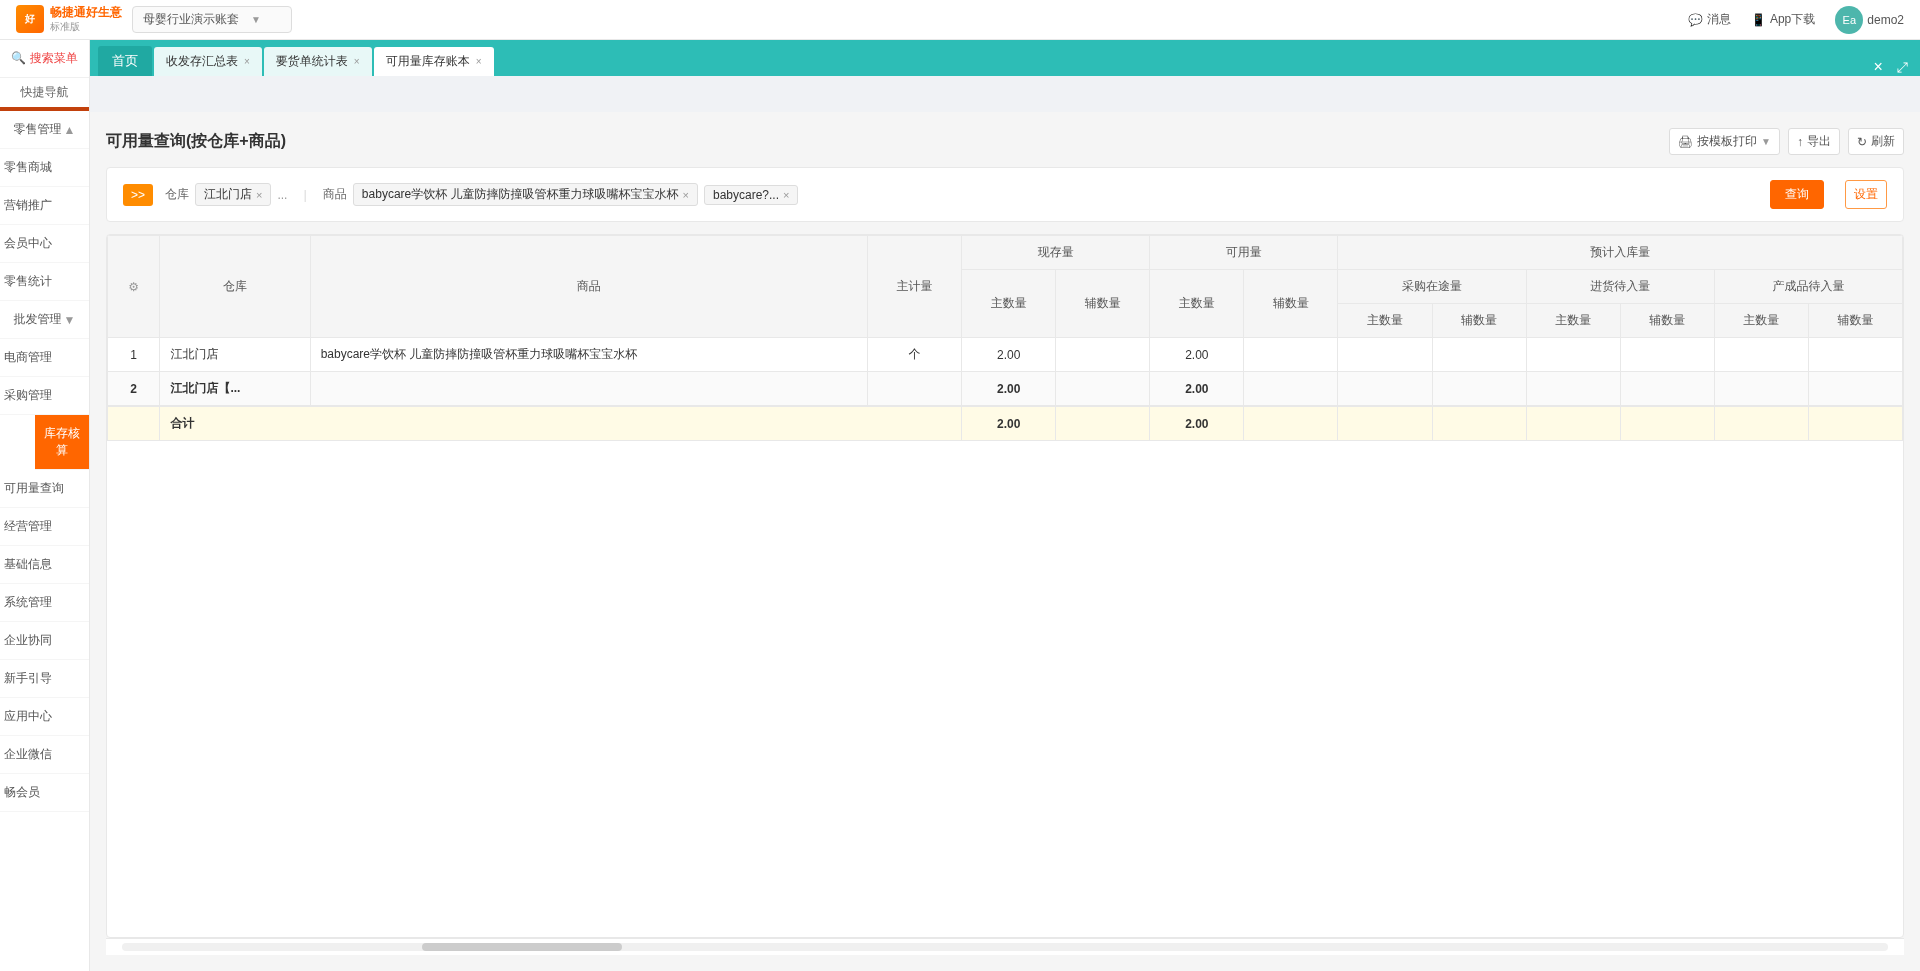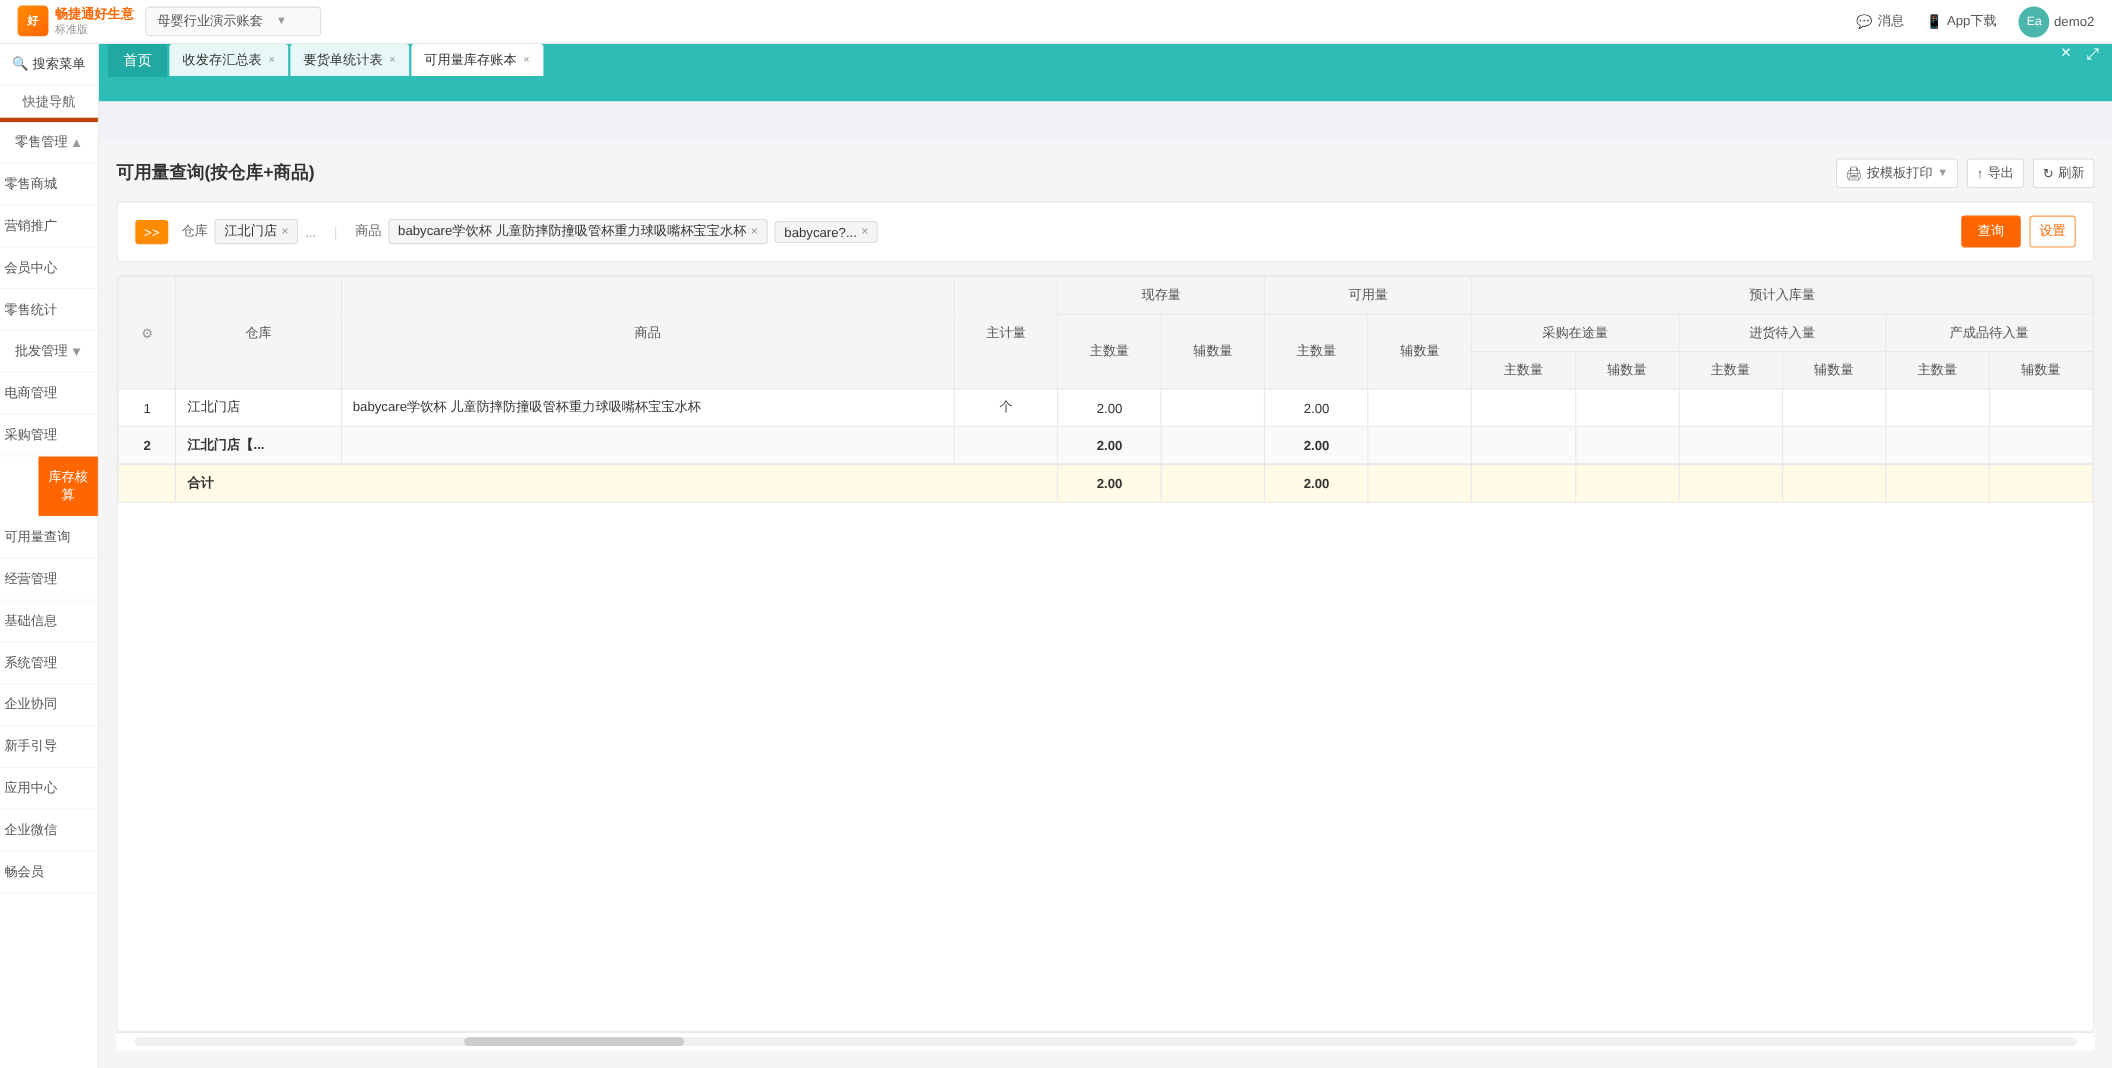--- a/index.html
+++ b/index.html
@@ -32,21 +32,21 @@
     
     .sidebar {
       width: 90px;
       background: #fff;
       border-right: 1px solid #e8e8e8;
       display: flex;
       flex-direction: column;
       overflow-y: auto;
       flex-shrink: 0;
     }
-    .sidebar-search { padding: 10px 8px; font-size: 12px; color: #404040; cursor: pointer; text-align: center; border-bottom: 1px solid #f0f0f0; }
+    .sidebar-search { padding: 10px 8px; font-size: 12px; color: #ef4444; cursor: pointer; text-align: center; border-bottom: 1px solid #f0f0f0; }
     .sidebar-nav { padding: 6px 8px; font-size: 12px; color: #666; cursor: pointer; text-align: center; border-bottom: 4px solid #c2410c; }
     .sidebar-item {
       padding: 10px 4px;
       font-size: 12px;
       color: #555;
       cursor: pointer;
       text-align: center;
       border-bottom: 1px solid #f5f5f5;
       display: flex;
       align-items: center;
@@ -57,22 +57,22 @@
     .sidebar-item span { font-size: 12px; }
     .sidebar-arrow { font-size: 10px; color: #999; }
 
     
     .content-area { flex: 1; display: flex; flex-direction: column; overflow: hidden; }
 
     
     .tab-bar {
       background: #2dbdb6;
       display: flex;
-      align-items: flex-start;
-      height: 52px;
+      align-items: flex-end;
+      height: 36px;
       padding: 0 8px;
       gap: 2px;
       flex-shrink: 0;
     }
     .tab-home { background: #20a9a2; color: white; padding: 6px 14px; border-radius: 3px 3px 0 0; font-size: 13px; cursor: pointer; }
     .tab-item { background: #e8f8f7; color: #333; padding: 6px 12px; border-radius: 3px 3px 0 0; font-size: 12px; cursor: pointer; display: flex; align-items: center; gap: 6px; }
     .tab-item.active { background: #fff; color: #333; }
     .tab-close { font-size: 10px; color: #999; cursor: pointer; }
     .tab-bar-right { margin-left: auto; display: flex; align-items: center; gap: 6px; }
     .tab-bar-btn { color: white; cursor: pointer; font-size: 16px; padding: 0 4px; }
@@ -89,21 +89,21 @@
 
     
     .filter-area { background: white; border: 1px solid #e8e8e8; border-radius: 4px; padding: 12px 16px; margin-bottom: 12px; display: flex; align-items: center; gap: 12px; }
     .filter-toggle { background: #ff8c00; color: white; padding: 4px 8px; border-radius: 3px; cursor: pointer; font-size: 12px; }
     .filter-group { display: flex; align-items: center; gap: 6px; }
     .filter-label { font-size: 12px; color: #666; }
     .filter-tag { display: flex; align-items: center; gap: 4px; background: #f5f5f5; border: 1px solid #ddd; border-radius: 3px; padding: 2px 8px; font-size: 12px; }
     .filter-tag-close { cursor: pointer; color: #999; font-size: 11px; }
     .filter-more { color: #999; cursor: pointer; font-size: 12px; }
     .filter-divider { color: #ddd; margin: 0 4px; }
-    .filter-right { margin-left: auto; display: flex; gap: 8px; }
+    .filter-right { margin-left: auto; display: flex; gap: 21px; }
 
     
     .table-container { background: white; border: 1px solid #e8e8e8; border-radius: 4px; flex: 1; overflow: auto; }
     table { width: 100%; border-collapse: collapse; font-size: 12px; }
     thead tr { background: #f5f5f5; }
     th { padding: 8px 10px; text-align: center; border: 1px solid #e8e8e8; font-weight: normal; color: #555; white-space: nowrap; }
     td { padding: 8px 10px; text-align: center; border: 1px solid #e8e8e8; color: #333; }
     .td-left { text-align: left; }
     .row-bold td { font-weight: bold; background: #fafafa; }
     .settings-icon { color: #999; cursor: pointer; }

